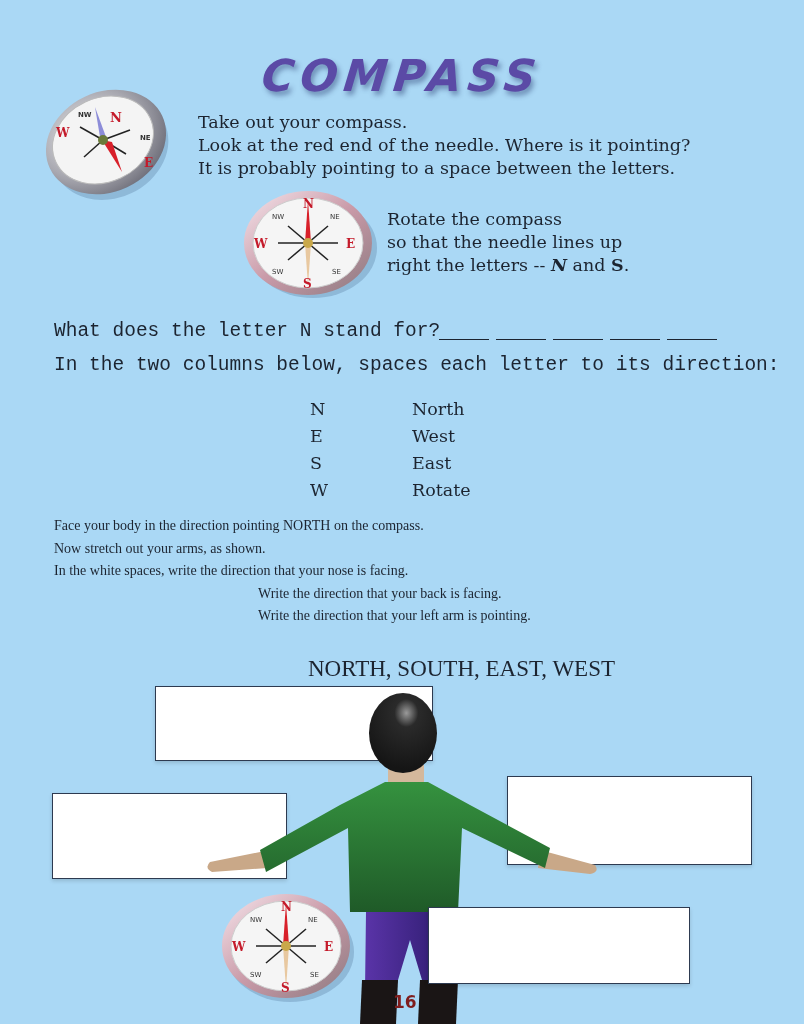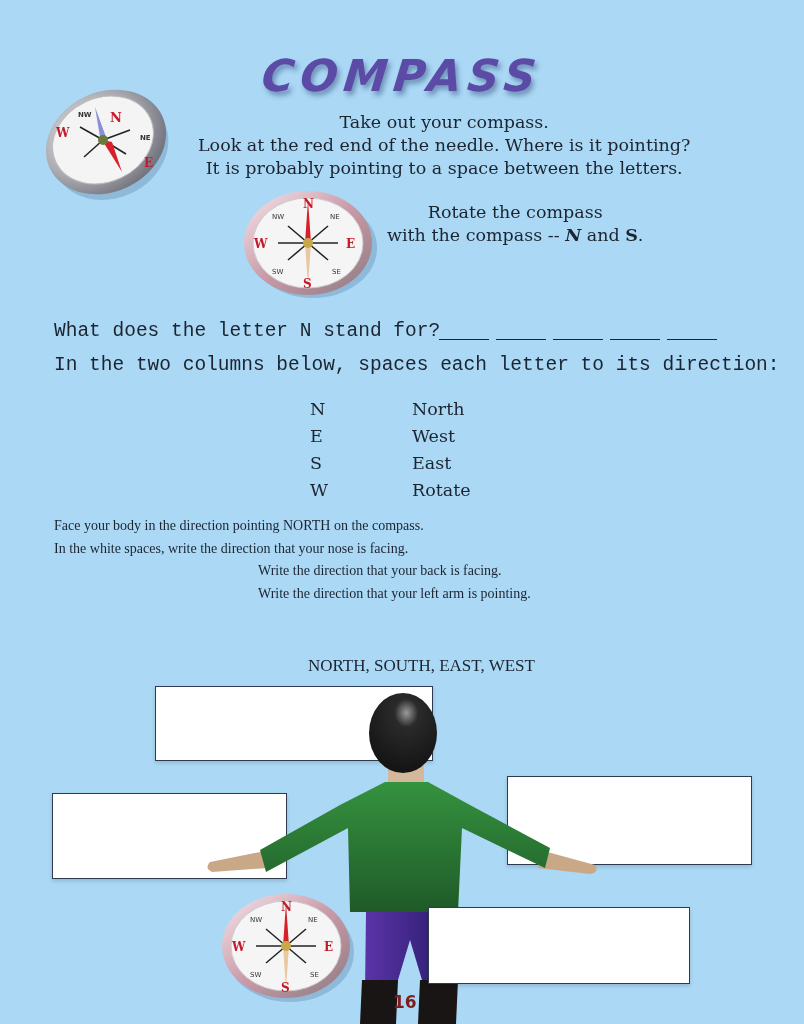--- a/index.html
+++ b/index.html
@@ -11,27 +11,27 @@
   }
   .abs { position:absolute; }
   .title {
     left:0; width:804px; top:50px; text-align:center;
     font-family:"DejaVu Sans", sans-serif; font-weight:bold; font-style:italic;
     font-size:44px; letter-spacing:6px; color:#5b4aa6;
     text-shadow: 3px 4px 5px rgba(40,60,110,0.45);
     transform: skewX(-6deg);
   }
   .para { font-size:17.5px; line-height:23px; white-space:nowrap; }
-  .para div { height:23px;text-align:center; }
+  .para div { height:23px; }
   .q { font-family:Liberation Mono, monospace; font-size:19.5px; white-space:nowrap; }
   .blank { display:inline-block; width:50px; border-bottom:1.5px solid #1c2430; margin-right:7px; height:18px; }
   .col { font-size:17.5px; line-height:27px; }
   .inst { font-family:Liberation Serif, serif; font-size:14px; line-height:22.5px; white-space:nowrap; }
   .inst div { height:22.5px; }
-  .words { font-family:"Liberation Serif", serif; font-size:17px; white-space:nowrap; }
+  .words { font-family:"Liberation Serif", serif; font-size:23px; white-space:nowrap; }
   .box {
     background:#fff; border:1.5px solid #2d3a50;
     box-shadow: 0 2px 4px rgba(0,0,0,0.15);
   }
   .pagenum { font-family:"DejaVu Sans", sans-serif; font-weight:bold; font-size:17px; color:#7f1d1d; }
 </style>
 </head>
 <body>
 
 <div class="abs title">COMPASS</div>
@@ -91,23 +91,24 @@
   <text x="63" y="22" font-size="12" font-weight="bold" fill="#c41a2a" font-family="DejaVu Serif, serif">N</text>
   <text x="14" y="62" font-size="12" font-weight="bold" fill="#c41a2a" font-family="DejaVu Serif, serif">W</text>
   <text x="106" y="62" font-size="12" font-weight="bold" fill="#c41a2a" font-family="DejaVu Serif, serif">E</text>
   <text x="63" y="102" font-size="12" font-weight="bold" fill="#c41a2a" font-family="DejaVu Serif, serif">S</text>
   <text x="32" y="33" font-size="7" fill="#333" font-family="DejaVu Sans, sans-serif">NW</text>
   <text x="90" y="33" font-size="7" fill="#333" font-family="DejaVu Sans, sans-serif">NE</text>
   <text x="32" y="88" font-size="7" fill="#333" font-family="DejaVu Sans, sans-serif">SW</text>
   <text x="92" y="88" font-size="7" fill="#333" font-family="DejaVu Sans, sans-serif">SE</text>
 </svg>
 
-<div class="abs para" style="left:387px;top:201px">
+<div class="abs para" style="left:387px;top:208px">
   <div>Rotate the compass</div>
-  <div><span>with the compass -- </span><b><i>N</i></b><span> and </span><b>S</b><span>.</span></div>
+  <div>so that the needle lines up</div>
+  <div><span>right the letters -- </span><b><i>N</i></b><span> and </span><b>S</b><span>.</span></div>
 </div>
 
 <div class="abs q" style="left:54px;top:320px">What does the letter N stand for?</div>
 <div class="abs" style="left:439px;top:321px">
   <span class="blank"></span><span class="blank"></span><span class="blank"></span><span class="blank"></span><span class="blank"></span>
 </div>
 
 <div class="abs q" style="left:54px;top:354px">In the two columns below, spaces each letter to its direction:</div>
 
 <div class="abs col" style="left:310px;top:396px">
@@ -118,20 +119,21 @@
 </div>
 <div class="abs col" style="left:412px;top:396px">
   <div>North</div>
   <div>West</div>
   <div>East</div>
   <div>Rotate</div>
 </div>
 
 <div class="abs inst" style="left:54px;top:515px">
   <div>Face your body in the direction pointing NORTH on the compass.</div>
+  <div>Now stretch out your arms, as shown.</div>
   <div>In the white spaces, write the direction that your nose is facing.</div>
   <div style="padding-left:204px">Write the direction that your back is facing.</div>
   <div style="padding-left:204px">Write the direction that your left arm is pointing.</div>
 </div>
 
 <div class="abs words" style="left:308px;top:656px">NORTH, SOUTH, EAST, WEST</div>
 
 <div class="abs box" style="left:155px;top:686px;width:276px;height:73px"></div>
 <div class="abs box" style="left:52px;top:793px;width:233px;height:84px"></div>
 <div class="abs box" style="left:507px;top:776px;width:243px;height:87px"></div>

